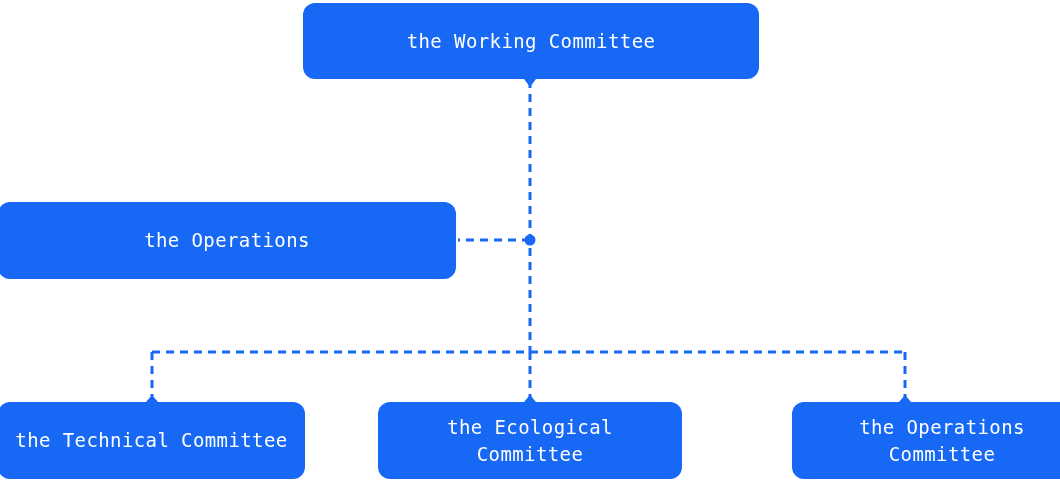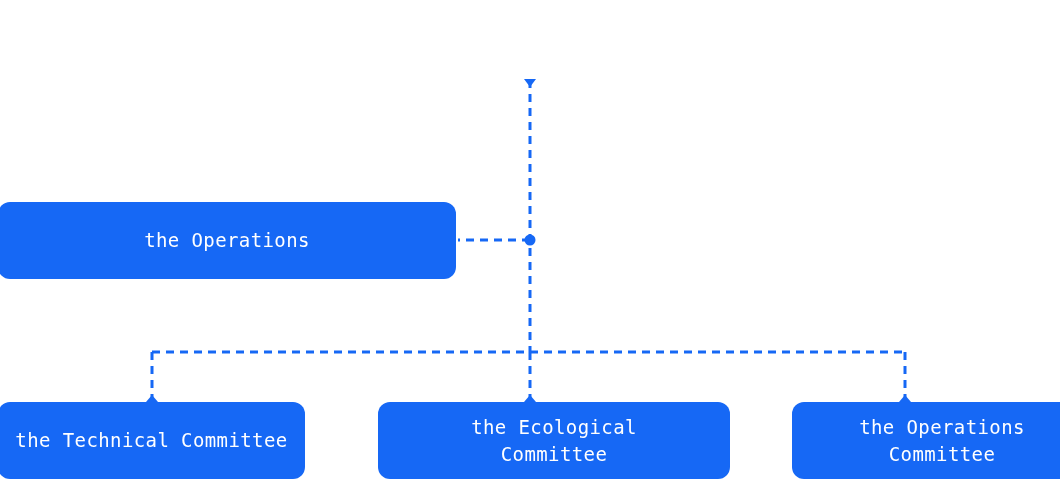--- a/index.html
+++ b/index.html
@@ -73,30 +73,33 @@
     <line x1="152" y1="352" x2="152" y2="402" stroke="#1668f5" stroke-width="3" stroke-dasharray="8 6"></line>
     <polygon points="146,402 158,402 152,395" fill="#1668f5"></polygon>
 
     <line x1="530" y1="352" x2="530" y2="402" stroke="#1668f5" stroke-width="3" stroke-dasharray="8 6"></line>
     <polygon points="524,402 536,402 530,395" fill="#1668f5"></polygon>
 
     <line x1="905" y1="352" x2="905" y2="402" stroke="#1668f5" stroke-width="3" stroke-dasharray="8 6"></line>
     <polygon points="899,402 911,402 905,395" fill="#1668f5"></polygon>
   </svg>
 
+  <div class="node" style="left:303px; top:3px; width:456px; height:76px;">
+    <span class="node-label">the Working Committee</span>
+  </div>
 
   <div class="node" style="left:-2px; top:202px; width:458px; height:77px;">
     <span class="node-label">the Operations</span>
   </div>
 
   <div class="node" style="left:-2px; top:402px; width:307px; height:77px;">
     <span class="node-label">the Technical Committee</span>
   </div>
 
-  <div class="node" style="left:378px; top:402px; width:352px; height:77px;">
+  <div class="node" style="left:378px; top:402px; width:304px; height:77px;">
     <span class="node-label">the Ecological
 Committee</span>
   </div>
 
   <div class="node" style="left:757px; top:402px; width:300px; height:77px;margin-left:35px;">
     <span class="node-label">the Operations
 Committee</span>
   </div>
 
 </div>

